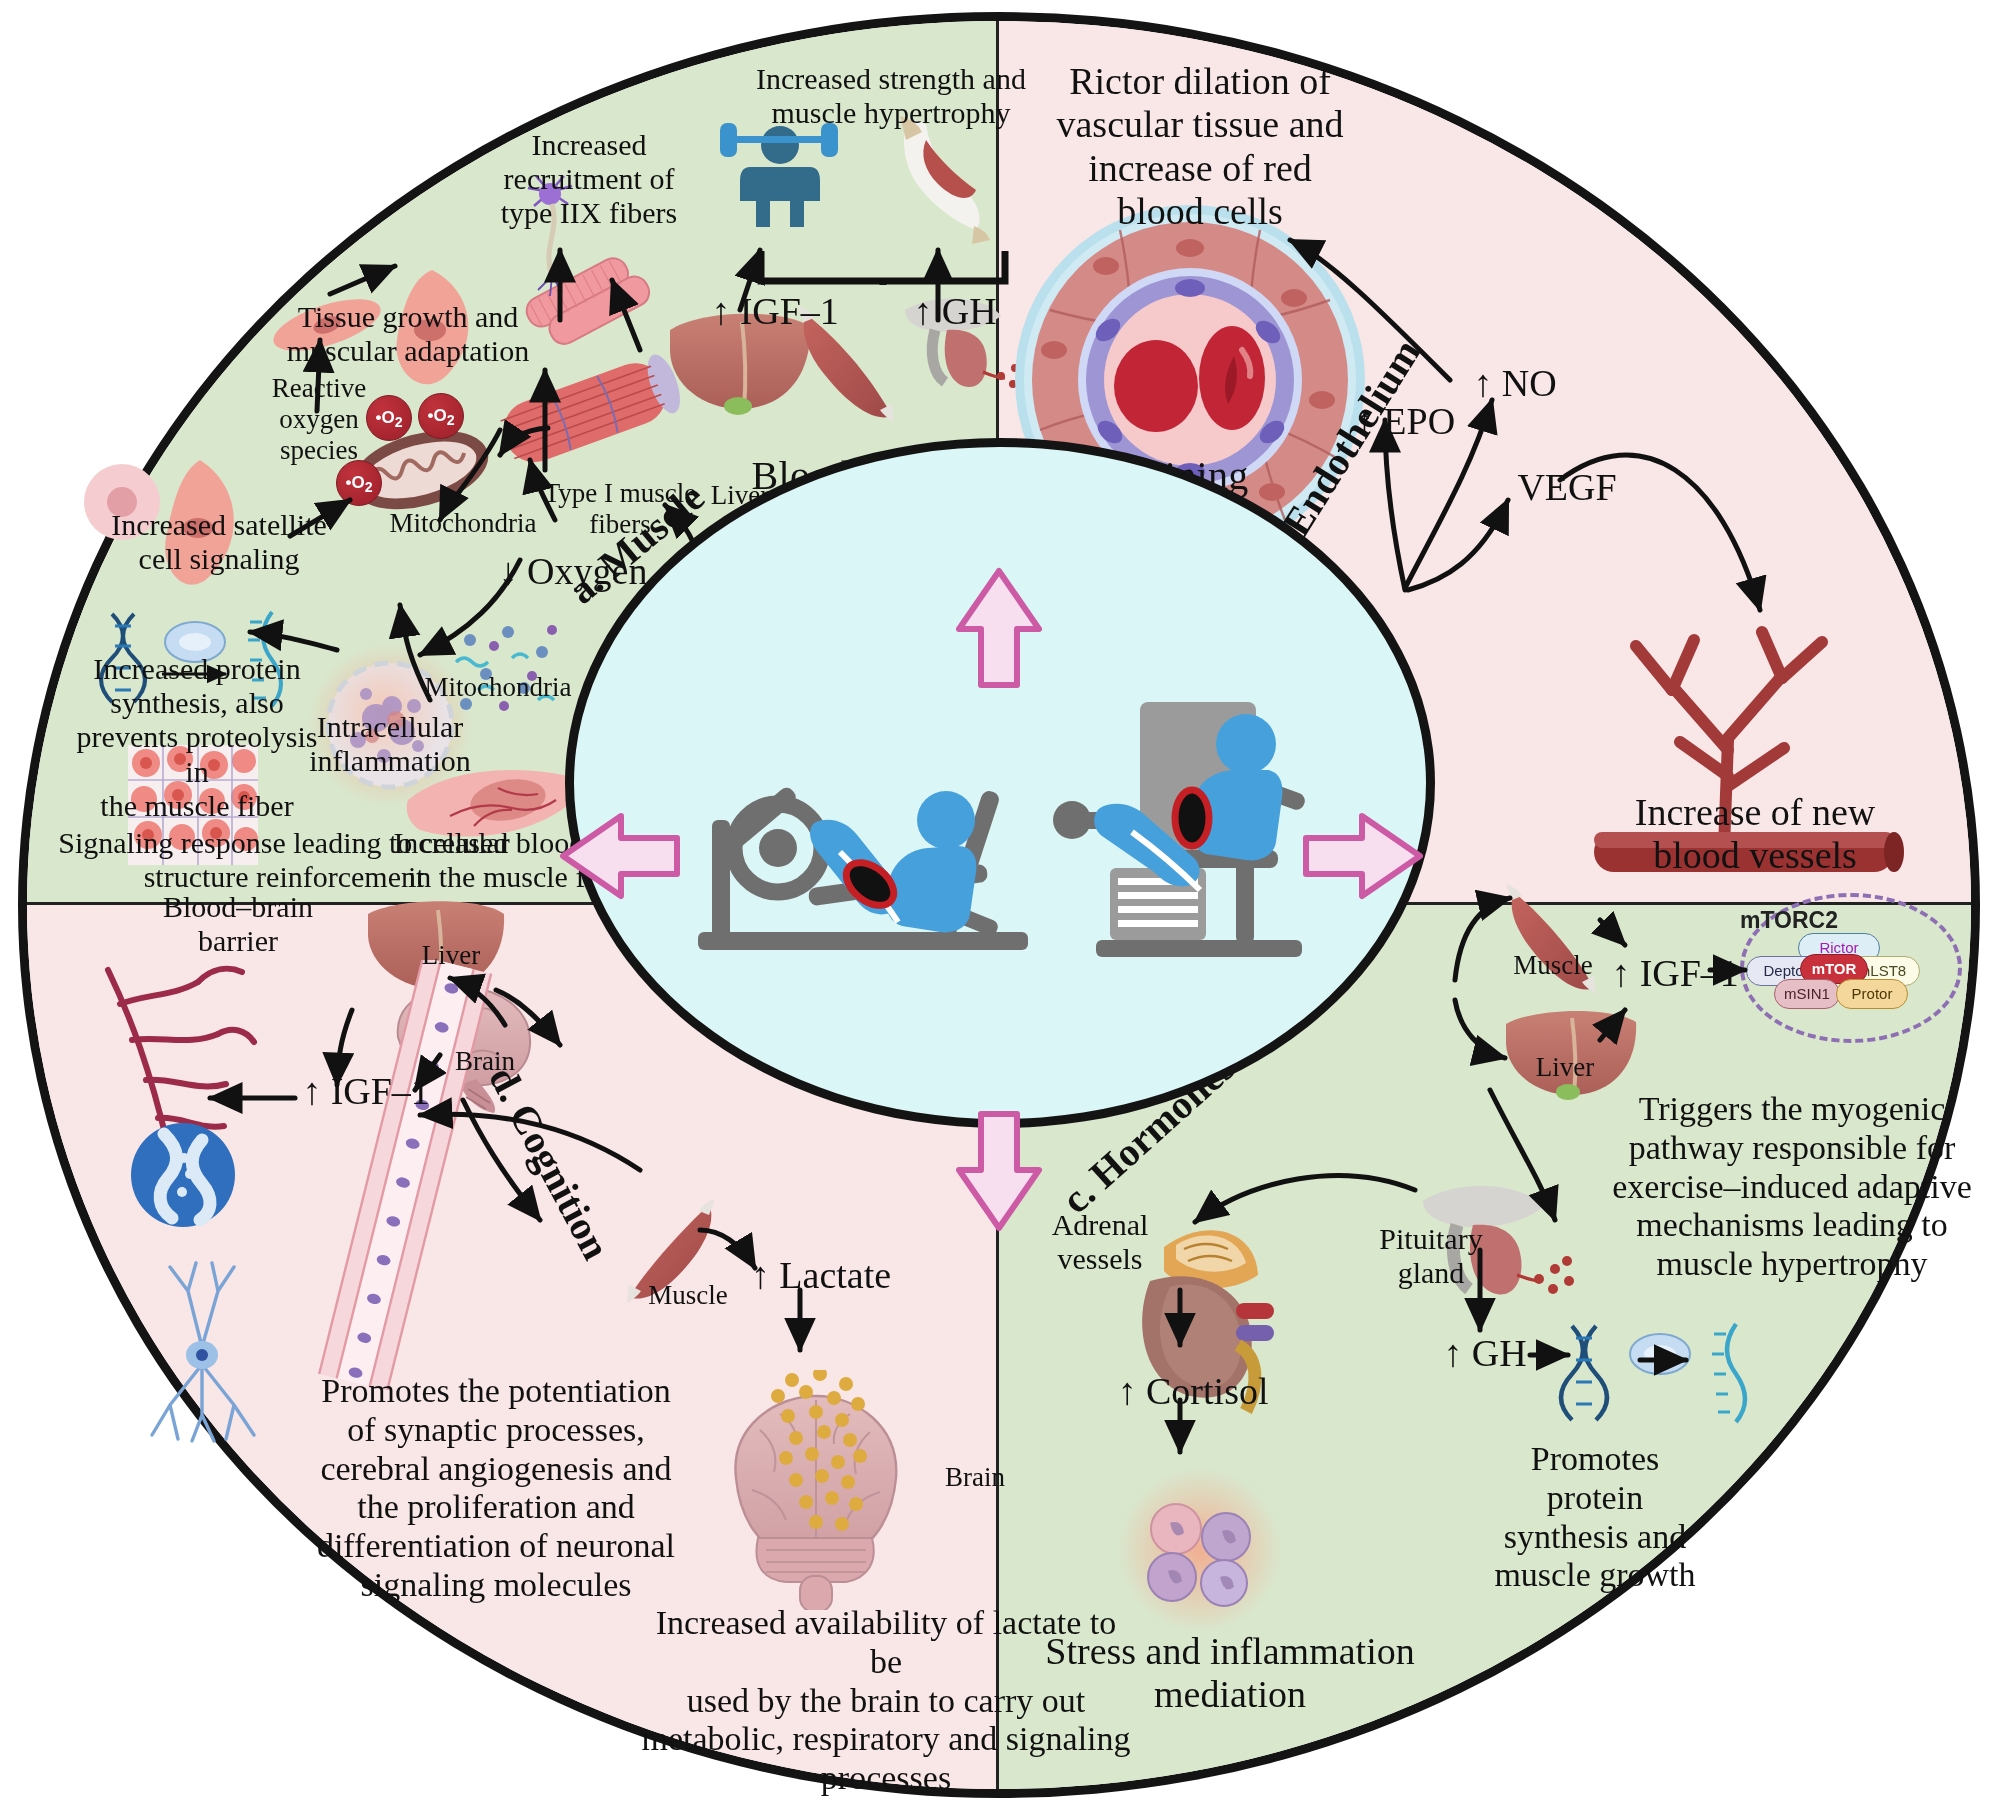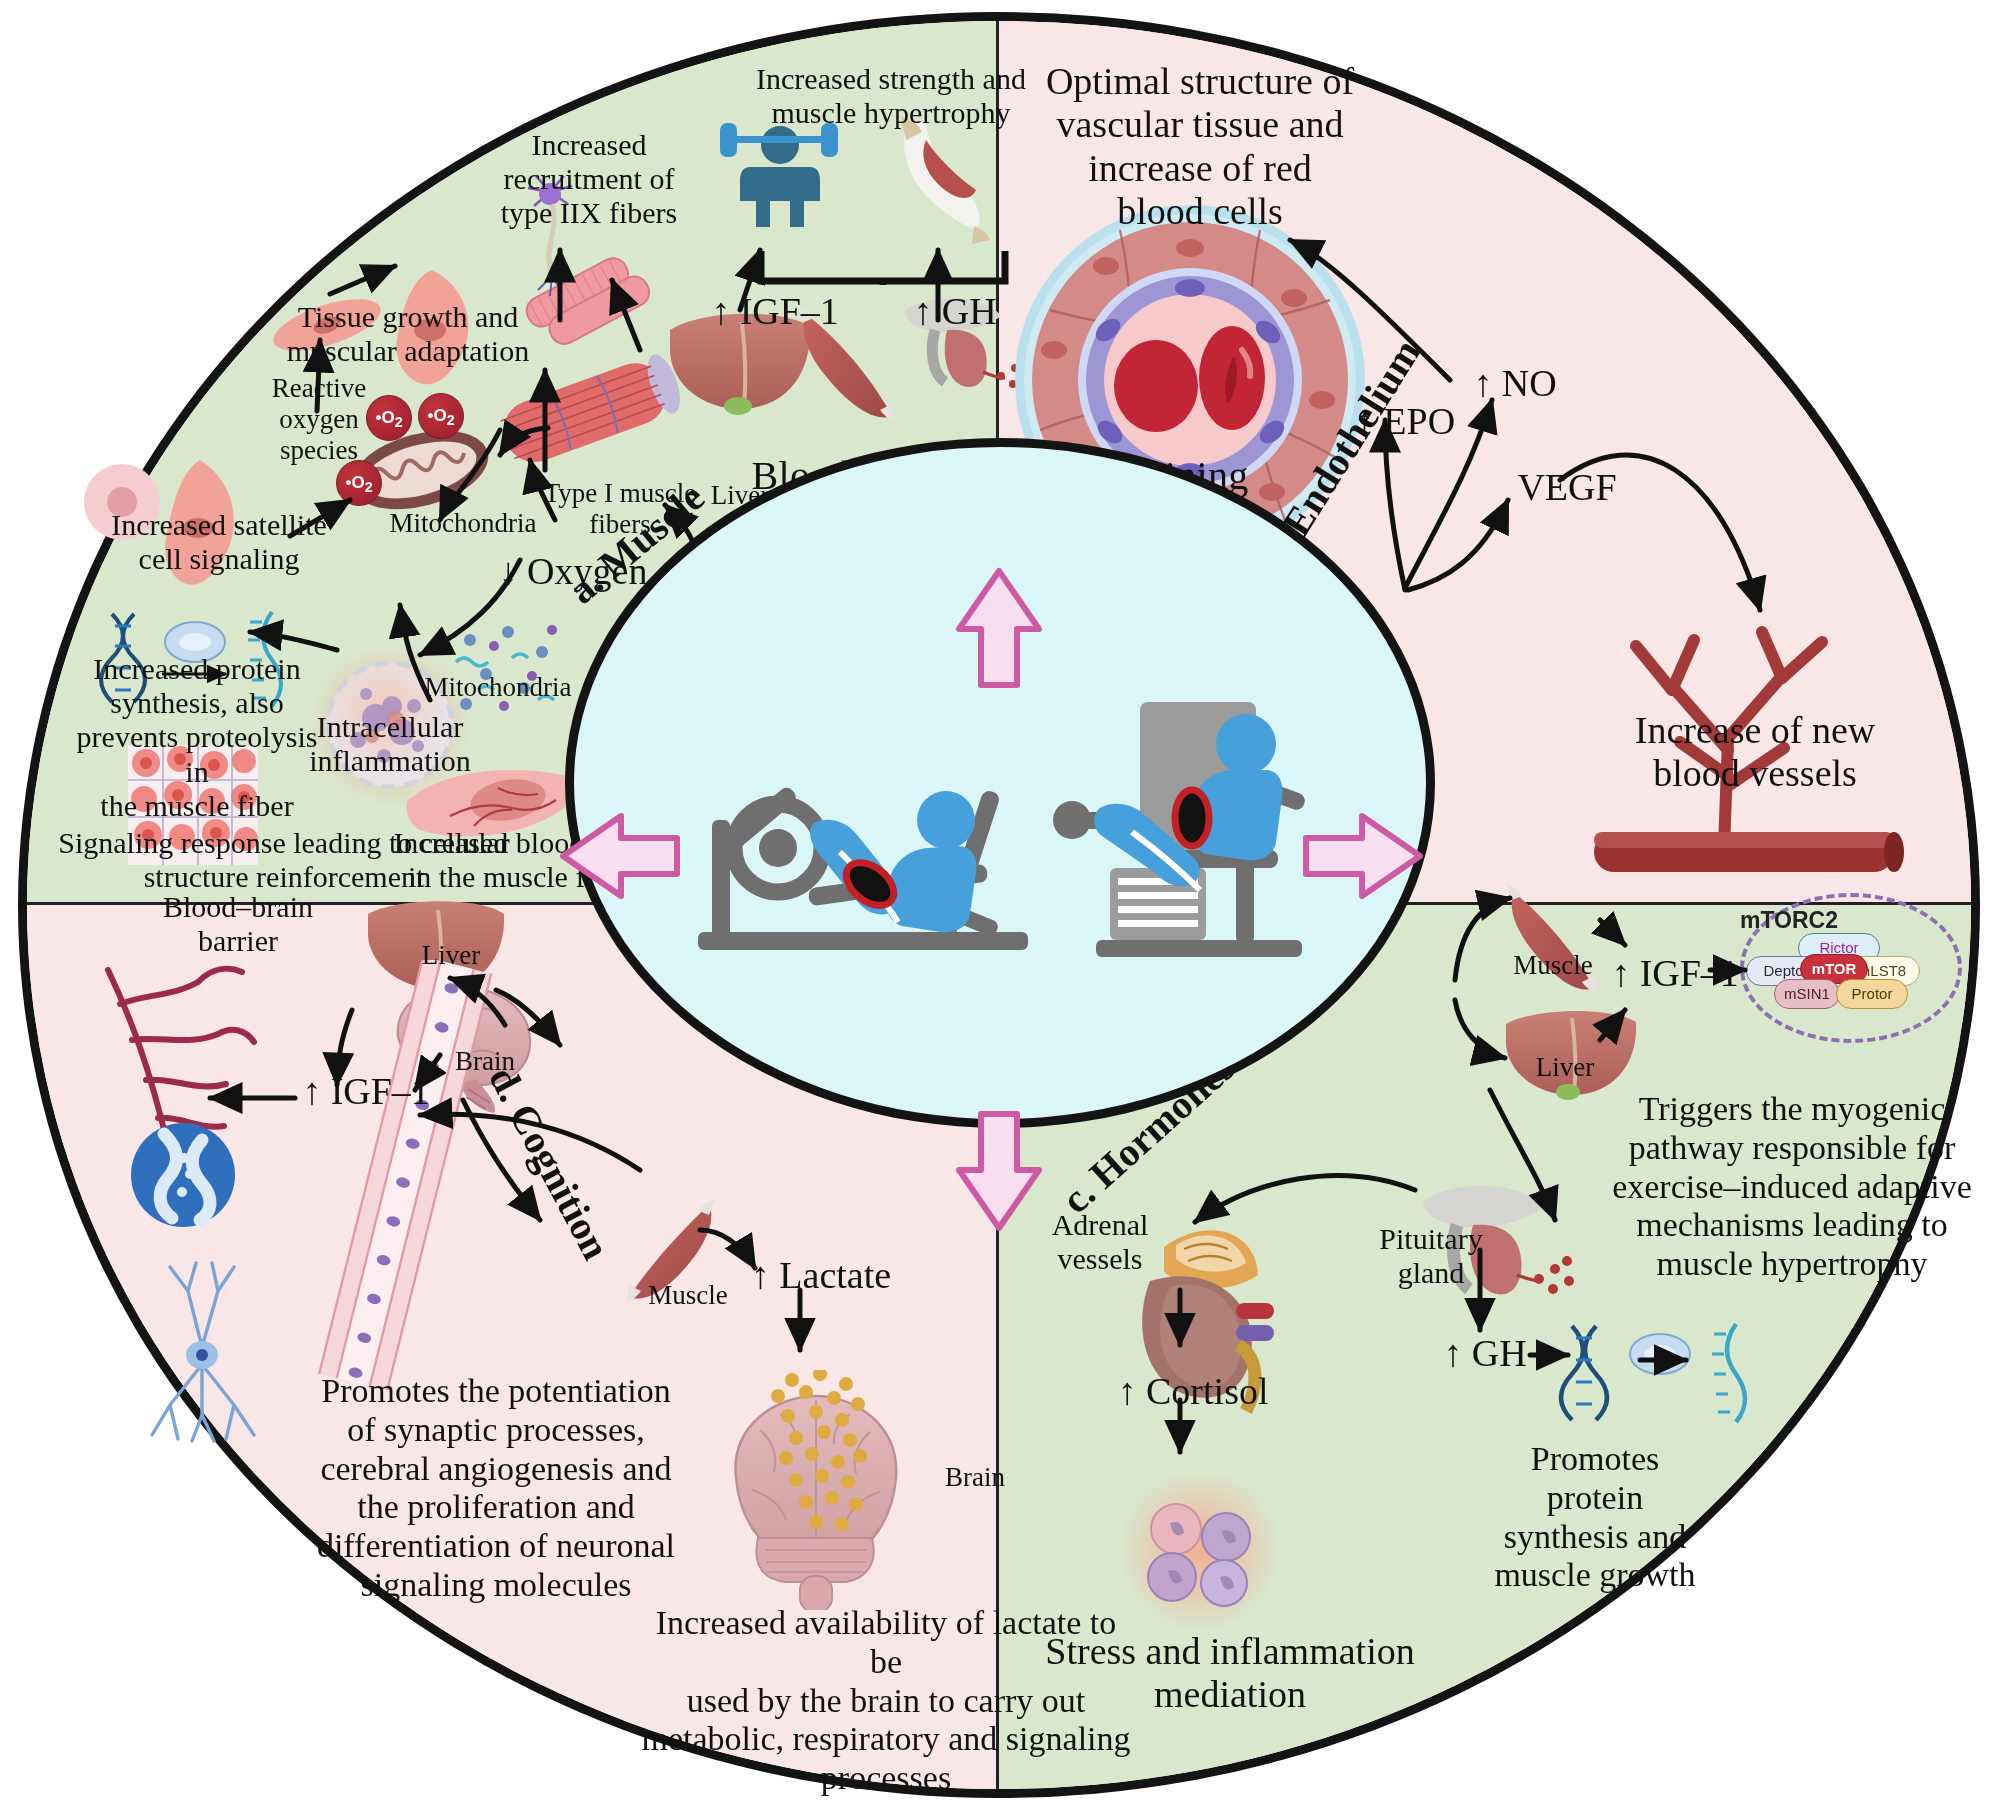--- a/index.html
+++ b/index.html
@@ -706,28 +706,28 @@
 the muscle fiber</div>
 <div class="lbl t18" style="left:418px;top:672px;width:160px;">Mitochondria</div>
 <div class="lbl t20" style="left:280px;top:710px;width:220px;white-space:pre-line;">Intracellular
 inflammation</div>
 <div class="lbl t20" style="left:34px;top:826px;width:500px;white-space:pre-line;">Signaling response leading to cellular
 structure reinforcement</div>
 <div class="lbl t20" style="left:380px;top:826px;width:280px;white-space:pre-line;">Increased blood flow
 in the muscle fiber</div>
 <div class="rot-label" style="left:574px;top:572px;transform:rotate(-40deg);">a. Muscle</div>
 
-<div class="lbl t26" style="left:1040px;top:60px;width:320px;white-space:pre-line;">Optimal structure of
+<div class="lbl t26" style="left:1040px;top:60px;width:320px;white-space:pre-line;">Rictor dilation of
 vascular tissue and
 increase of red
 blood cells</div>
 <div class="lbl t26" style="left:1320px;top:400px;width:170px;">↑ EPO</div>
 <div class="lbl t26" style="left:1440px;top:362px;width:150px;">↑ NO</div>
 <div class="lbl t26" style="left:1482px;top:466px;width:170px;">VEGF</div>
-<div class="lbl t26" style="left:1590px;top:709px;width:330px;white-space:pre-line;">Increase of new
+<div class="lbl t26" style="left:1590px;top:791px;width:330px;white-space:pre-line;">Increase of new
 blood vessels</div>
 <div class="rot-label" style="left:1270px;top:544px;transform:rotate(-58deg);">b. Endothelium</div>
 
 <div class="lbl t18" style="left:1478px;top:950px;width:150px;">Muscle</div>
 <div class="lbl t18" style="left:1490px;top:1052px;width:150px;">Liver</div>
 <div class="lbl t26" style="left:1590px;top:952px;width:170px;">↑ IGF–1</div>
 <div class="lbl t22" style="left:1612px;top:1090px;width:360px;white-space:pre-line;">Triggers the myogenic
 pathway responsible for
 exercise–induced adaptive
 mechanisms leading to

